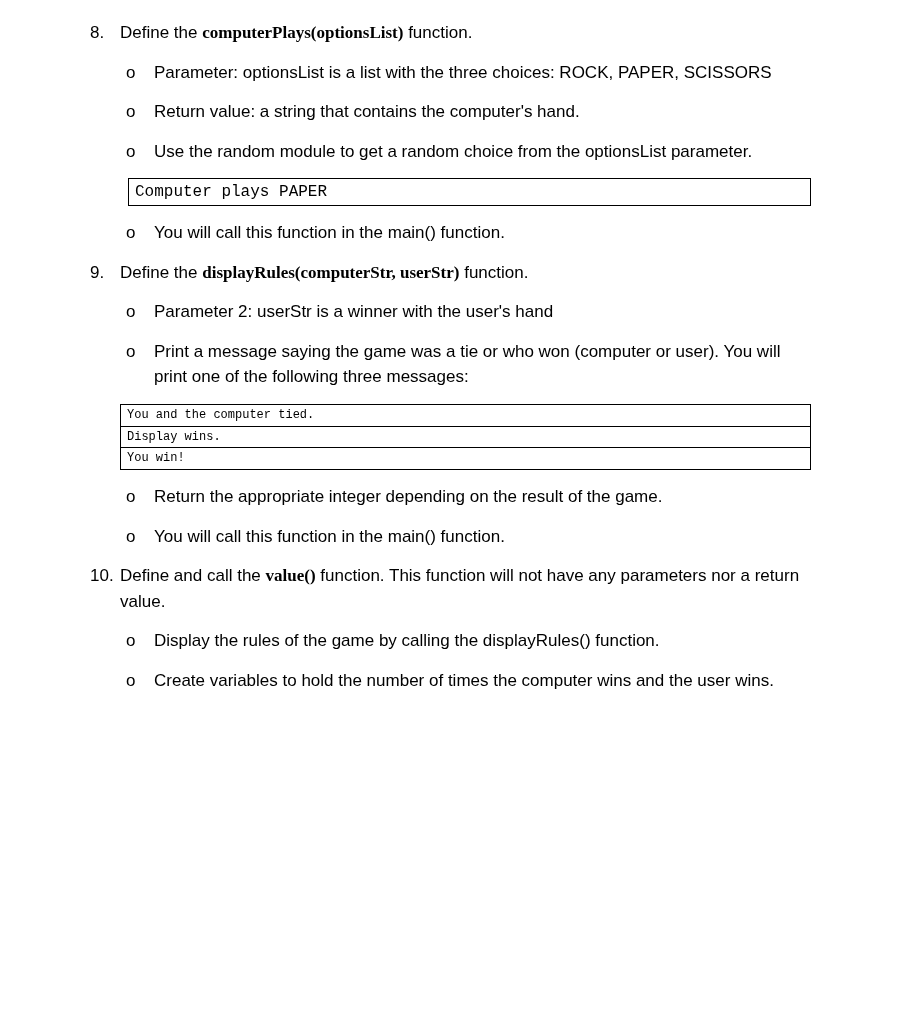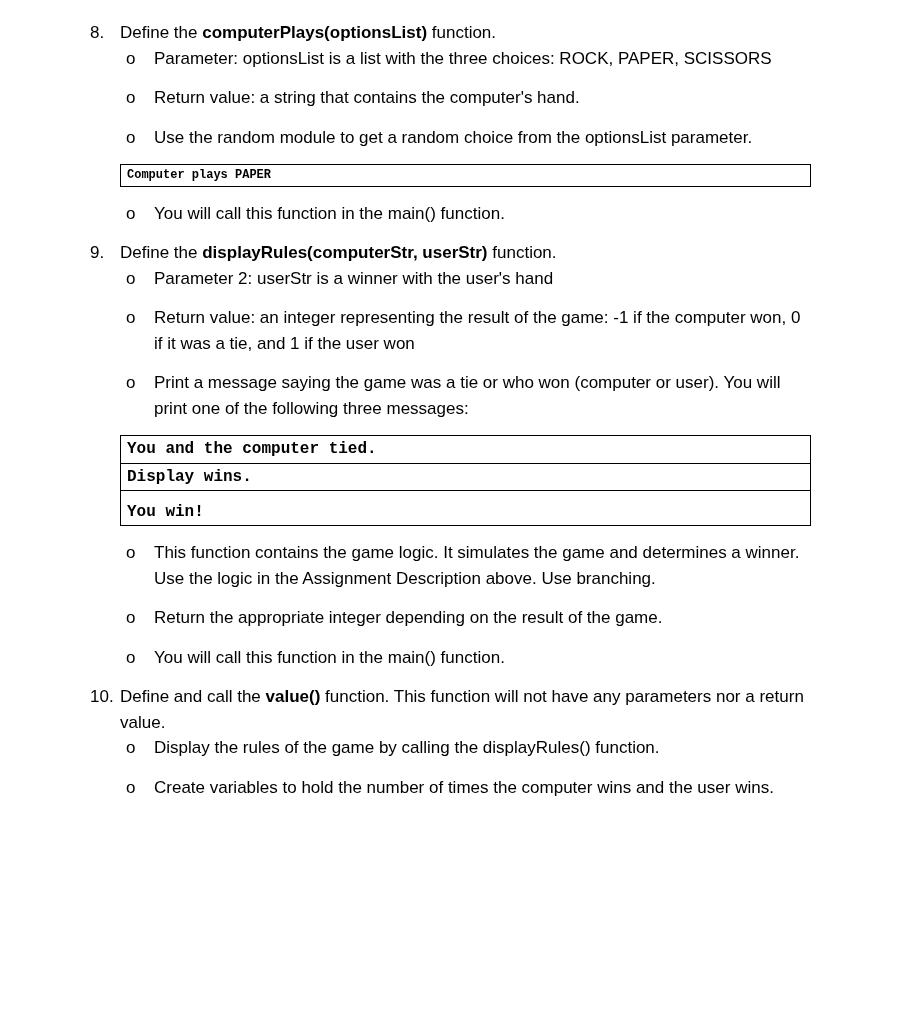--- a/index.html
+++ b/index.html
@@ -27,64 +27,65 @@
       margin-bottom: 14px;
     }
     ol.main-list > li::before {
       content: counter(item) ".";
       position: absolute;
       left: 0;
       top: 0;
     }
     ul.sub-list {
       list-style: none;
+      margin-top: 14px;
     }
     ul.sub-list > li {
       position: relative;
       padding-left: 34px;
       margin-bottom: 14px;
     }
     ul.sub-list > li::before {
       content: "o";
       position: absolute;
       left: 6px;
       top: 0;
       font-family: Arial, sans-serif;
     }
     .bold {
       font-weight: bold;
+      font-family: Liberation Serif, serif;
     }
     .code-box {
       border: 1px solid #000;
       font-family: "Courier New", Courier, monospace;
-      font-weight: bold;
+      font-weight: normal;
       padding: 2px 6px;
       margin-top: 6px;
       margin-bottom: 14px;
-      margin-left: 0;
-      font-size: 12px;
+      margin-left: 8px;
+      font-size: 16px;
       line-height: 1.4;
     }
     .code-box-multi {
       border: 1px solid #000;
       margin-top: 6px;
       margin-bottom: 14px;
       margin-left: 0;
     }
     .code-box-multi .code-line {
       border-bottom: 1px solid #000;
       font-family: "Courier New", Courier, monospace;
-      font-weight: bold;
+      font-weight: normal;
       padding: 2px 6px;
-      font-size: 16px;
+      font-size: 12px;
       line-height: 1.4;
     }
     .code-box-multi .code-line:last-child {
       border-bottom: none;
-      margin-top: 8px;
     }
     .text-segment {
       display: inline;
       margin-top: 36px;
     }
   </style>
 </head>
 <body>
 
 <ol class="main-list">
@@ -103,32 +104,30 @@
     <ul class="sub-list">
       <li><span>You will call this function in the main() function.</span></li>
     </ul>
   </li>
 
   <li>
     <span class="text-segment">Define the </span><span class="bold text-segment">displayRules(computerStr, userStr)</span><span class="text-segment"> function.</span>
 
     <ul class="sub-list">
       <li><span>Parameter 2: userStr is a winner with the user's hand</span></li>
-      <li><span>Return value: an integer representing the result of the game: -1 if the computer won, 0 if it was a tie, and 1 if the user won</span></li>
       <li><span>Print a message saying the game was a tie or who won (computer or user). You will print one of the following three messages:</span></li>
     </ul>
 
     <div class="code-box-multi">
       <div class="code-line">You and the computer tied.</div>
       <div class="code-line">Display wins.</div>
       <div class="code-line">You win!</div>
     </div>
 
     <ul class="sub-list">
-      <li><span>This function contains the game logic. It simulates the game and determines a winner. Use the logic in the Assignment Description above. Use branching.</span></li>
       <li><span>Return the appropriate integer depending on the result of the game.</span></li>
       <li><span>You will call this function in the main() function.</span></li>
     </ul>
   </li>
 
   <li>
     <span class="text-segment">Define and call the </span><span class="bold text-segment">value()</span><span class="text-segment"> function. This function will not have any parameters nor a return value.</span>
 
     <ul class="sub-list">
       <li><span>Display the rules of the game by calling the displayRules() function.</span></li>

